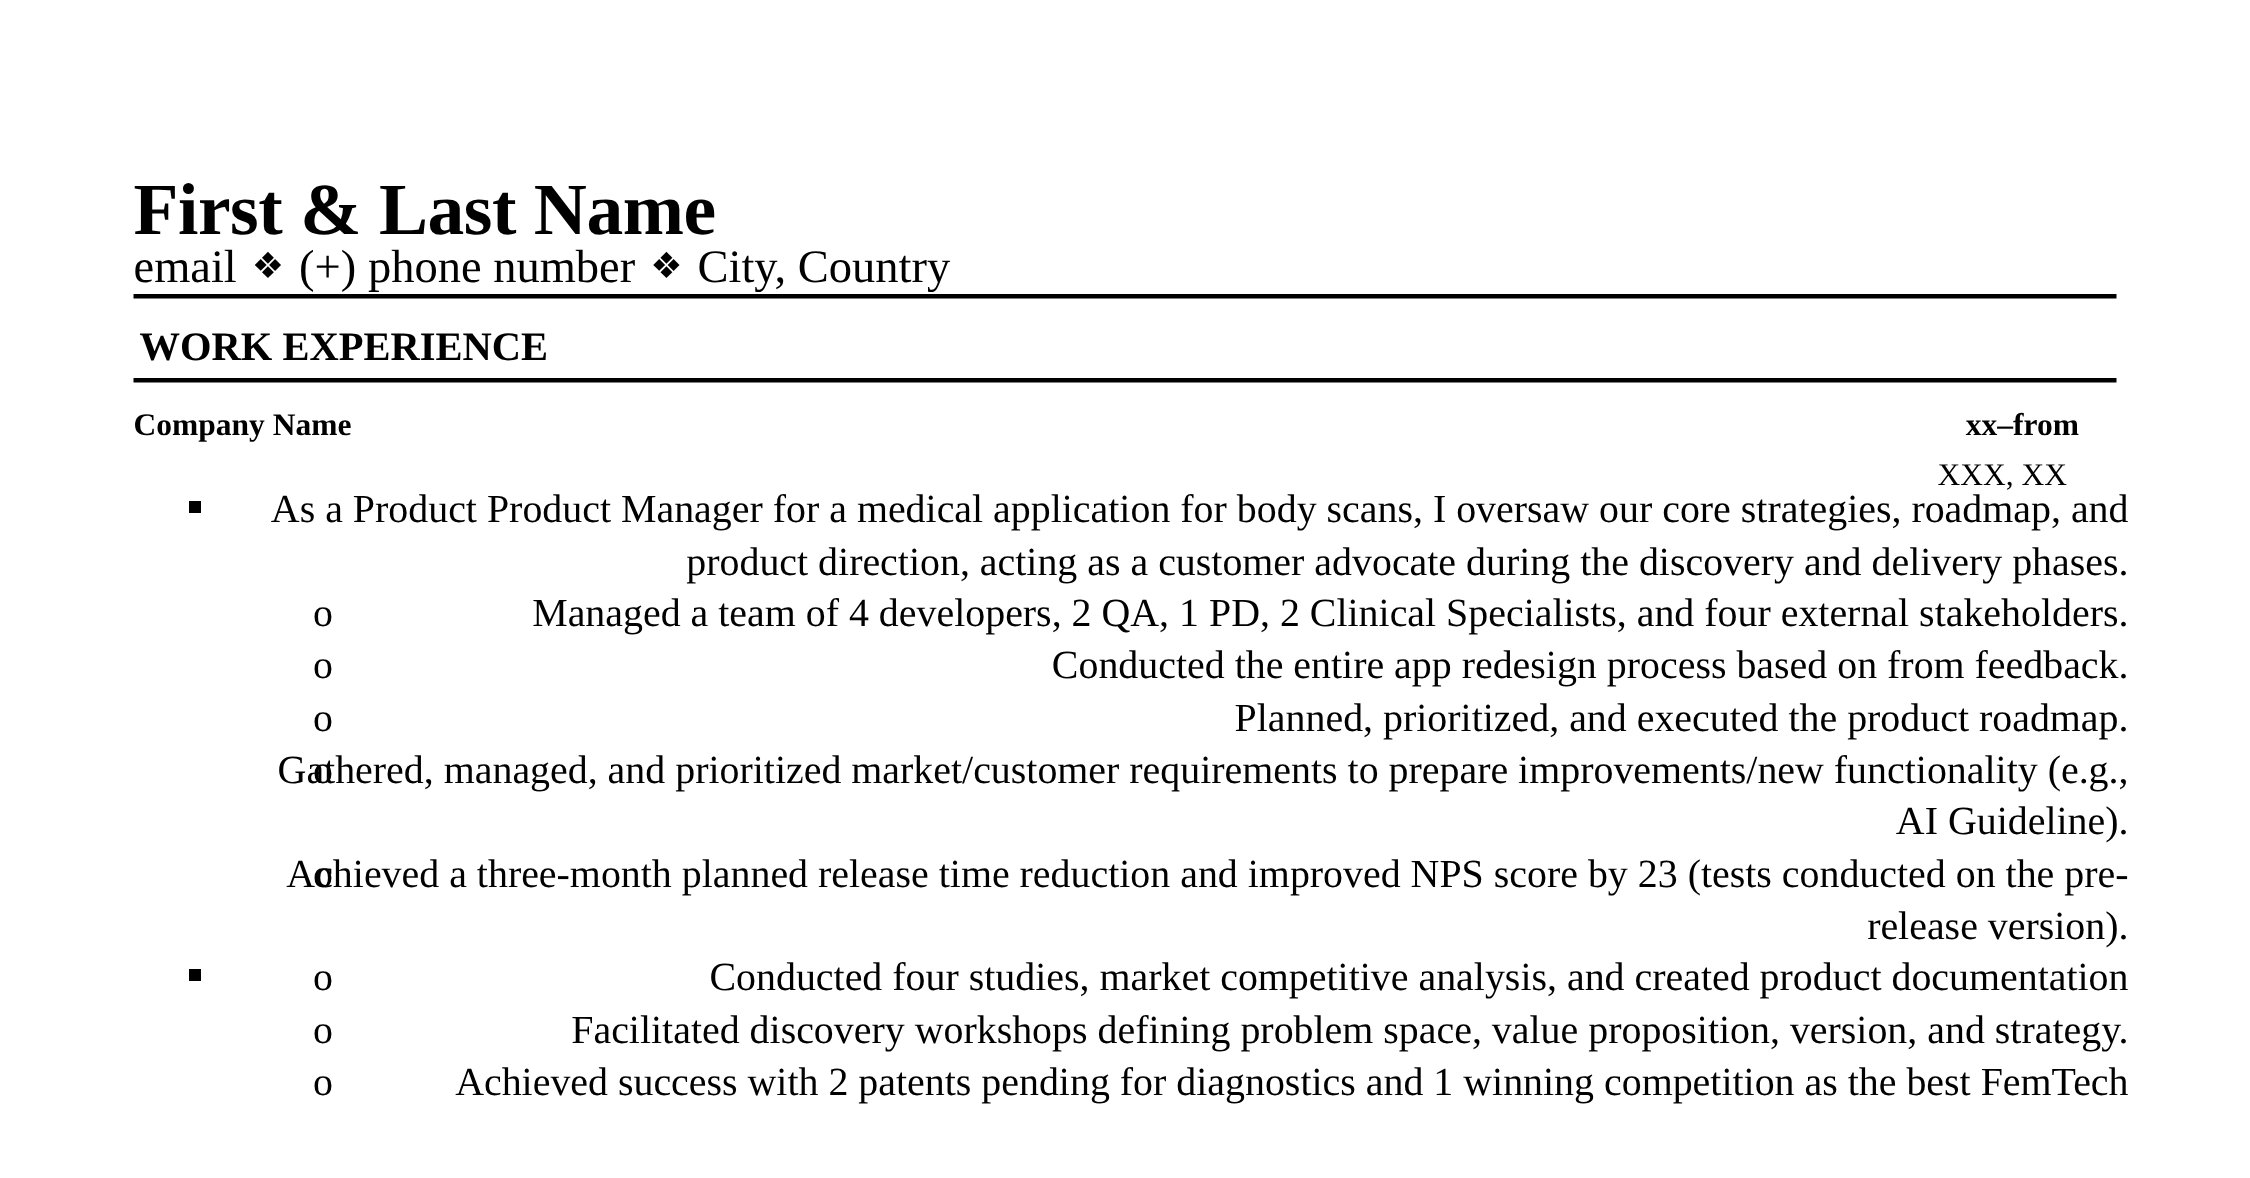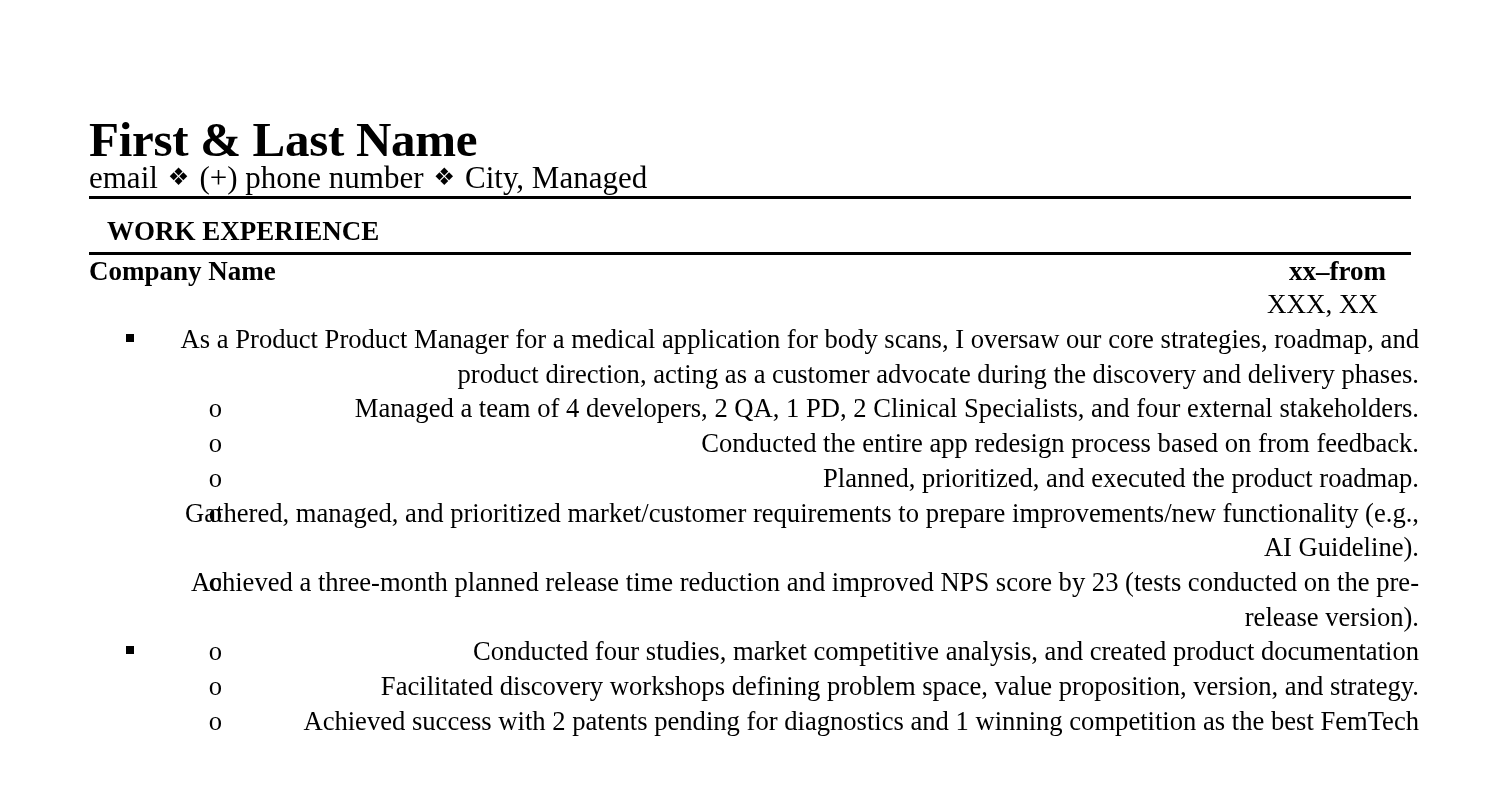--- a/index.html
+++ b/index.html
@@ -16,24 +16,24 @@
   }
   .contact {
     position: absolute; left: 0; top: 160px;
     font-size: 31px; line-height: 36px; white-space: nowrap;
   }
   .contact .sep { font-size: 24px; margin: 0 10px; position: relative; top: -3px; }
   .rule { position: absolute; left: 0; width: 1322px; height: 3px; background: #000; }
   .rule.r1 { top: 196px; }
   .rule.r2 { top: 252px; }
   .section-title {
-    position: absolute; left: 18px; top: 214px;
+    position: absolute; left: 4px; top: 214px;
     font-size: 27px; font-weight: bold; line-height: 34px; white-space: nowrap;
   }
-  .row { position: absolute; left: 0; width: 1310px; font-size: 27px; line-height: 34px; white-space: nowrap; }
+  .row { position: absolute; left: 0; width: 1310px; font-size: 21px; line-height: 34px; white-space: nowrap; margin-top: 12px; }
   .row .right { position: absolute; right: 0; top: 0; }
   .company-row { top: 254px; font-weight: bold; }
   .company-row .right { right: 13px; }
   .title-row { top: 287px; }
   .title-row .right { right: 21px; }
   .list { position: absolute; left: 0; top: 322px; width: 1330px; margin: 0; padding: 0; list-style: none; }
   .item { position: relative; font-size: 26.6px; line-height: 34.7px; padding-left: 44px; text-align: right; }
   .item .marker { position: absolute; left: 0; top: 0; width: 44px; }
   .item .marker .sq { display: inline-block; width: 8px; height: 8px; background: #000; position: relative; top: -6px; left: 1px; }
   .sub { list-style: none; margin: 0; padding: 0; }
@@ -42,21 +42,21 @@
   .txt { display: block; }
 </style>
 </head>
 <body>
 
 <div class="page">
 
   <div class="name">First &amp; Last Name</div>
 
   <div class="contact">
-    <span>email</span><span class="sep">❖</span><span>(+) phone number</span><span class="sep">❖</span><span>City, Managed</span>
+    <span>email</span><span class="sep">❖</span><span>(+) phone number</span><span class="sep">❖</span><span>City, Country</span>
   </div>
 
   <div class="rule r1"></div>
 
   <div class="section-title">WORK EXPERIENCE</div>
 
   <div class="rule r2"></div>
 
   <div class="row company-row">
     <span>Company Name</span>

